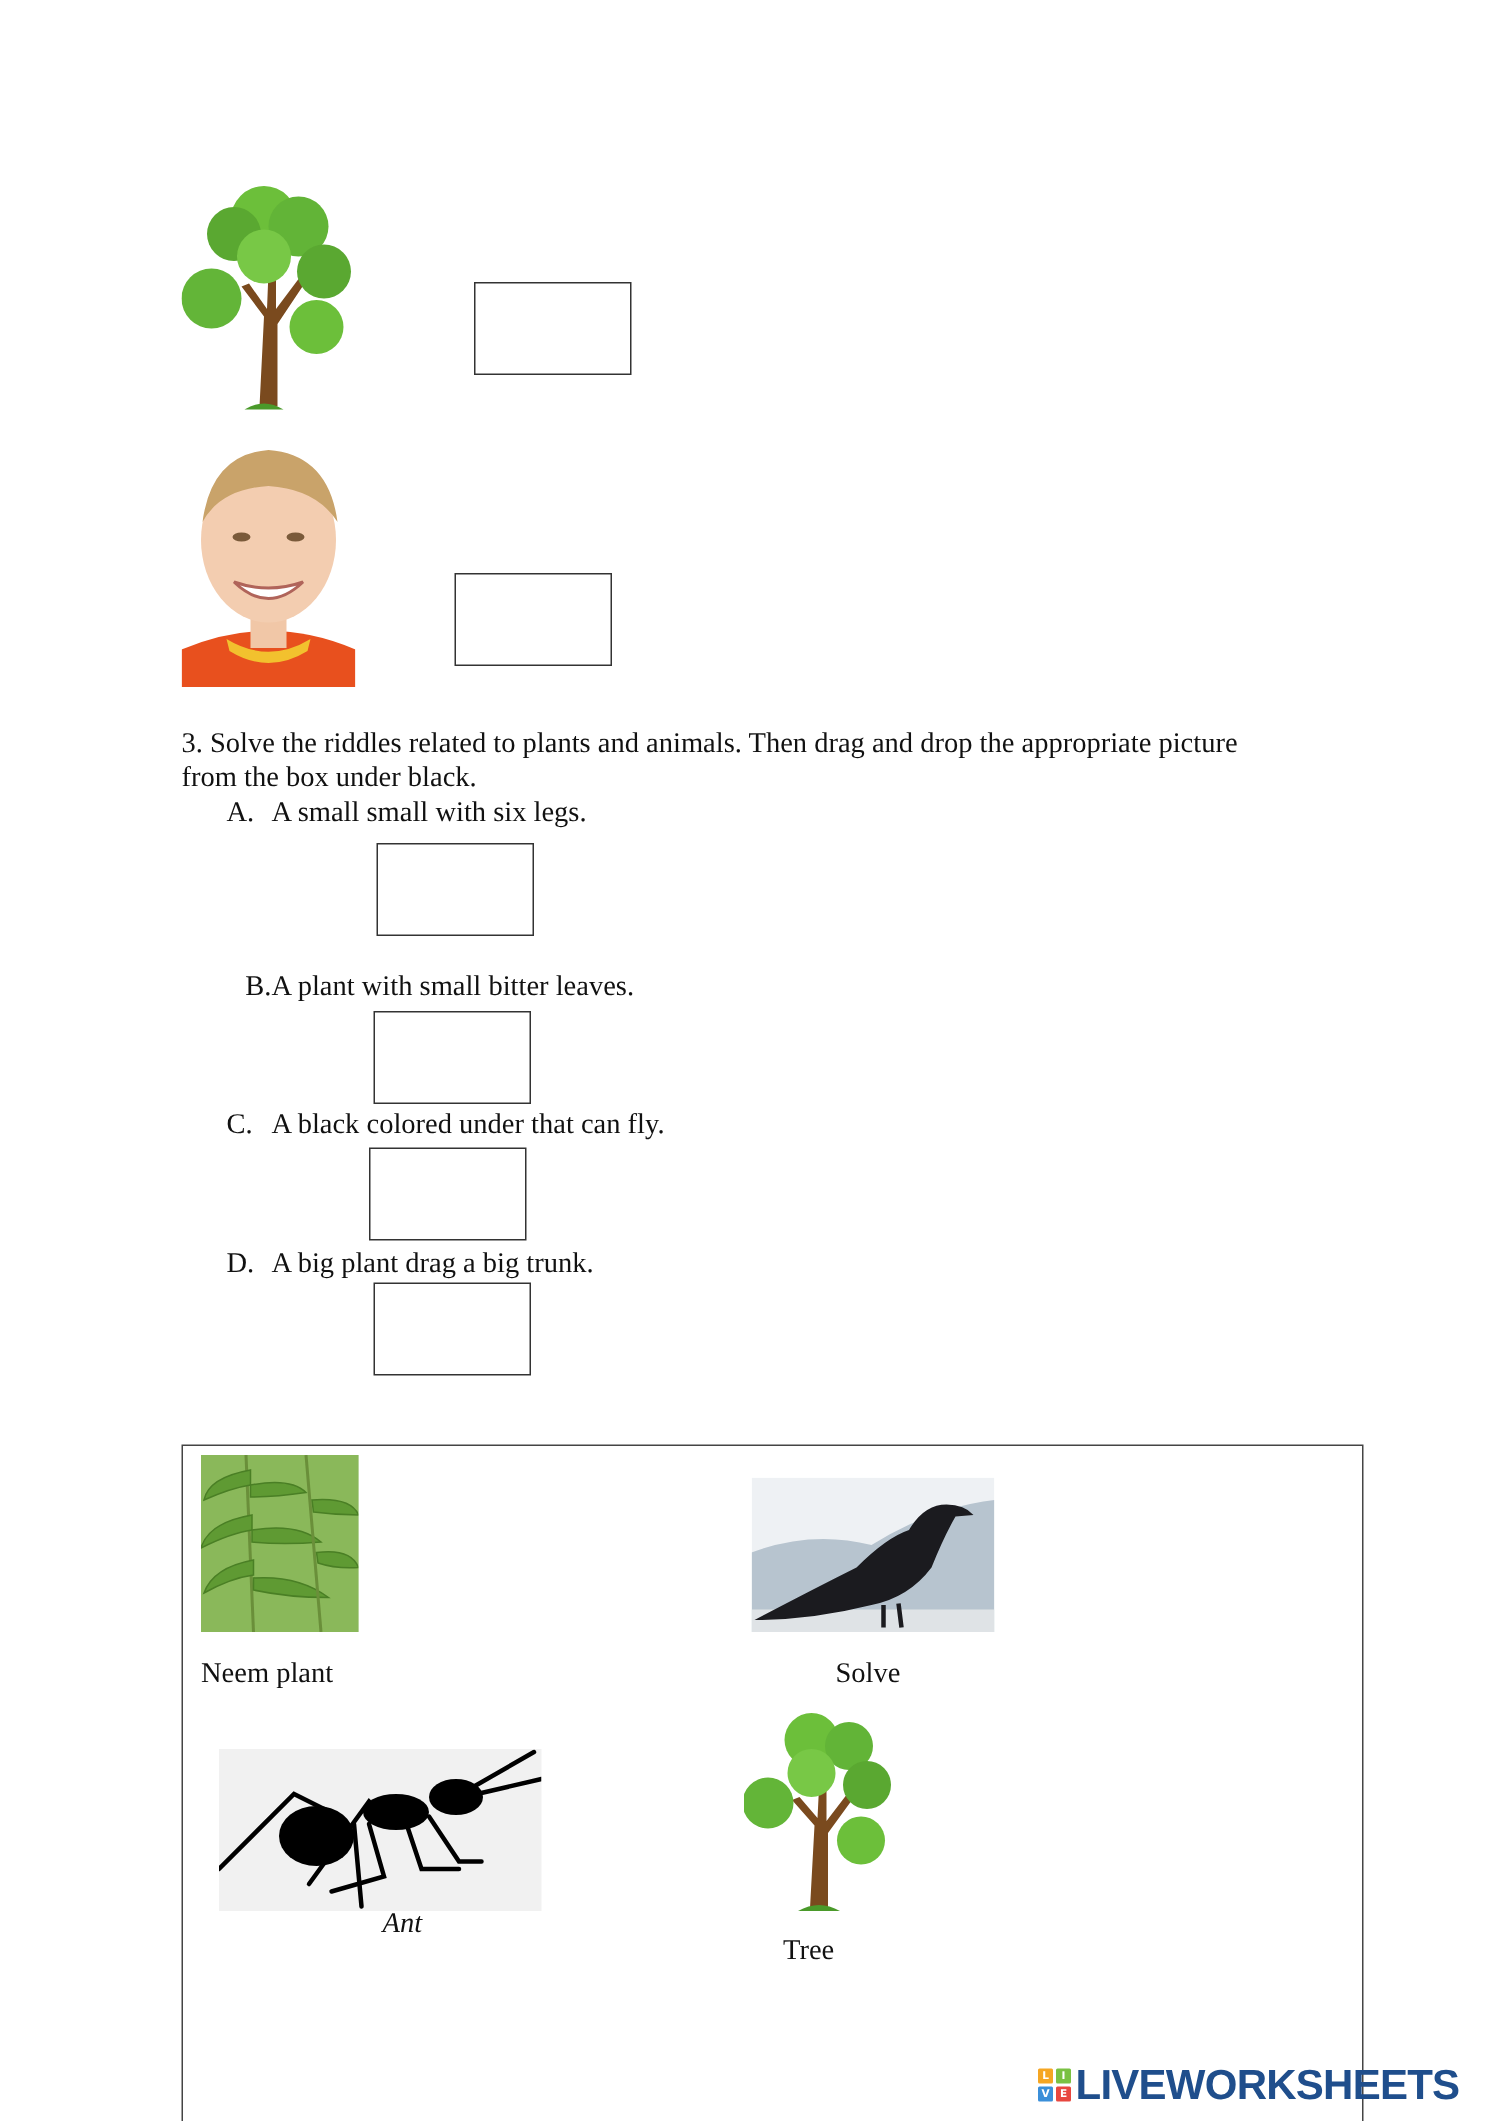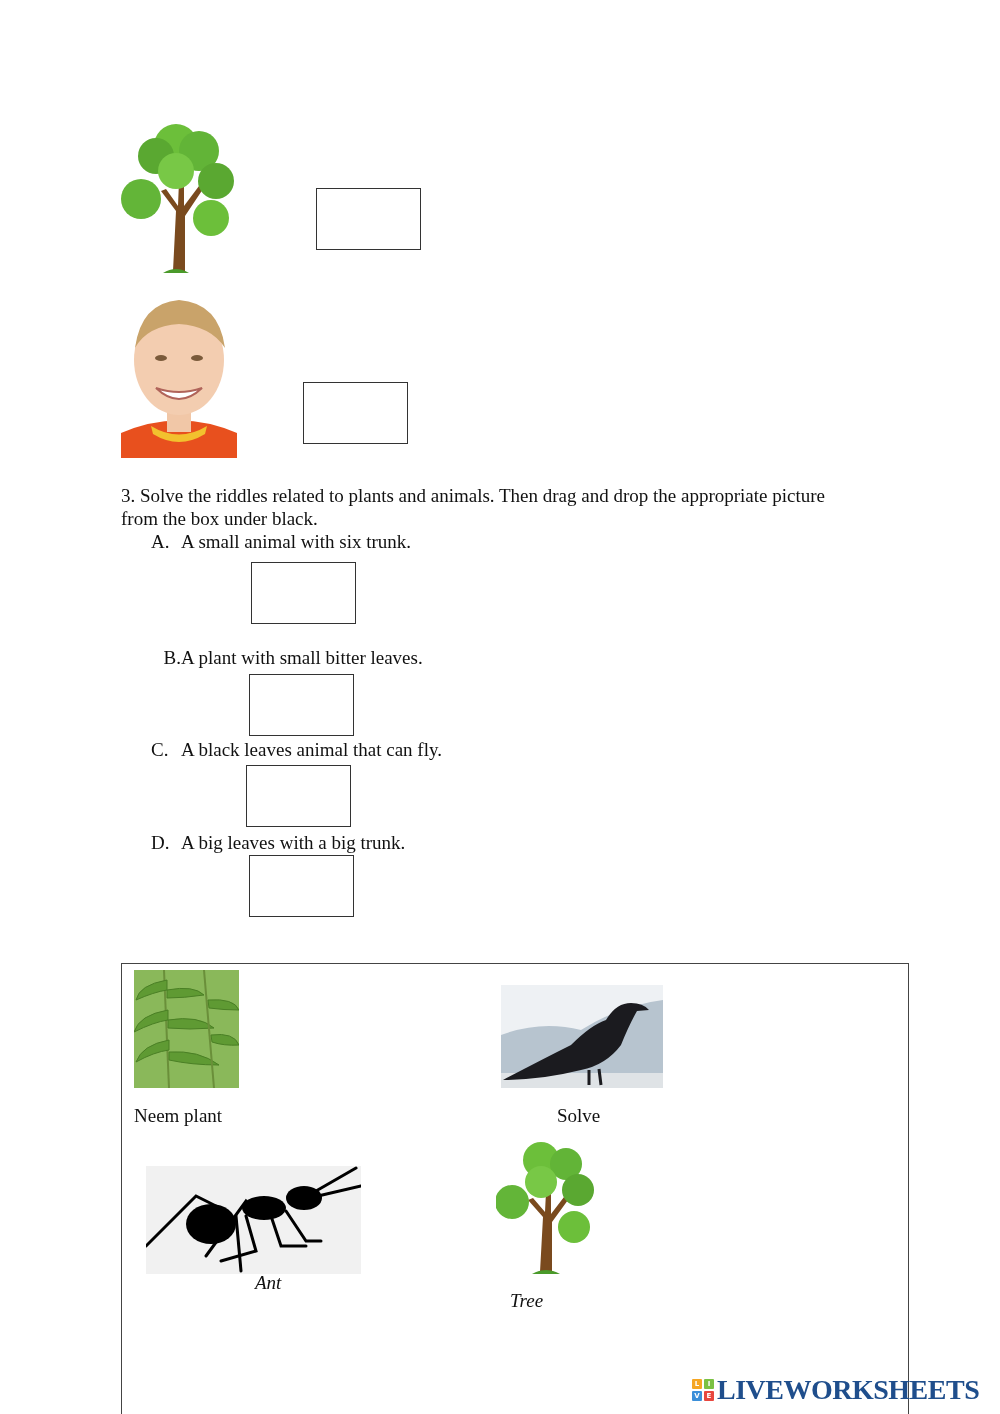--- a/index.html
+++ b/index.html
@@ -9,21 +9,21 @@
   .dropbox { position:absolute; border:1px solid #333; background:#fff; box-sizing:border-box; }
   .txt { position:absolute; font-size:19px; line-height:23px; white-space:nowrap; }
   .opt-letter { display:inline-block; width:30px; }
   .bank { position:absolute; left:121px; top:963px; width:788px; height:500px;
           border:1px solid #444; box-sizing:border-box; }
   .label { position:absolute; font-size:19px; }
   .logo { position:absolute; left:692px; top:1374px; display:flex; align-items:center; }
   .logo-grid { display:grid; grid-template-columns:10px 10px; grid-template-rows:10px 10px; gap:2px; margin-right:3px; }
   .logo-grid span { font-family:"DejaVu Sans", sans-serif; font-size:7px; color:#fff; font-weight:bold;
                     display:flex; align-items:center; justify-content:center; border-radius:1px; }
-  .logo-text { font-family:Liberation Serif, serif; font-weight:bold; font-size:28px; color:#1f4e8c; letter-spacing:-0.5px;text-align:center; }
+  .logo-text { font-family:Liberation Sans, sans-serif; font-weight:bold; font-size:28px; color:#1f4e8c; letter-spacing:-0.5px;text-align:center; }
 </style>
 </head>
 <body>
 
 <div class="abs" style="left:121px;top:121px;width:115px;height:154px;">
   <svg width="115" height="154" viewBox="0 0 115 154">
     <path d="M52 150 L55 90 L40 70 L45 68 L57 85 L58 60 L63 60 L63 85 L78 65 L82 68 L64 95 L64 150 Z" fill="#7a4a1e"></path>
     <circle cx="55" cy="25" r="22" fill="#6cbf3a"></circle>
       <circle cx="35" cy="35" r="18" fill="#5aa831"></circle>
     <circle cx="78" cy="30" r="20" fill="#62b437"></circle>
@@ -48,36 +48,36 @@
       <ellipse cx="76" cy="60" rx="6" ry="3" fill="#7a5a3a"></ellipse>
     <path d="M35 90 Q58 112 81 90 Q58 98 35 90 Z" fill="#fff" stroke="#b0645a" stroke-width="2"></path>
   </svg>
 </div>
 <div class="dropbox" style="left:303px;top:382px;width:105px;height:62px;"></div>
 
 <div class="txt" style="left:121px;top:484px;"> 3. Solve the riddles related to plants and animals. Then drag and drop the appropriate picture</div>
 <div class="txt" style="left:121px;top:507px;">from the box under black.</div>
 
 <div class="txt" style="left:151px;top:530px;">
-  <span class="opt-letter">A.</span><span>A small animal with six trunk.</span>
+  <span class="opt-letter">A.</span><span>A small small with six legs.</span>
 </div>
 <div class="dropbox" style="left:251px;top:562px;width:105px;height:62px;"></div>
 
 <div class="txt" style="left:151px;top:646px;text-align:right;">
   <span class="opt-letter">B.</span><span>A plant with small bitter leaves.</span>
 </div>
 <div class="dropbox" style="left:249px;top:674px;width:105px;height:62px;"></div>
 
 <div class="txt" style="left:151px;top:738px;">
-  <span class="opt-letter">C.</span><span>A black leaves animal that can fly.</span>
+  <span class="opt-letter">C.</span><span>A black colored under that can fly.</span>
 </div>
 <div class="dropbox" style="left:246px;top:765px;width:105px;height:62px;"></div>
 
 <div class="txt" style="left:151px;top:831px;">
-  <span class="opt-letter">D.</span><span>A big leaves with a big trunk.</span>
+  <span class="opt-letter">D.</span><span>A big plant drag a big trunk.</span>
 </div>
 <div class="dropbox" style="left:249px;top:855px;width:105px;height:62px;"></div>
 
 <div class="bank">
 
   <div class="abs" style="left:12px;top:6px;width:105px;height:118px;background:#7fae4e;overflow:hidden;">
     <svg width="105" height="118" viewBox="0 0 105 118">
       <rect width="105" height="118" fill="#8ab85a"></rect>
       <g fill="#5f9a33" stroke="#4a7f25" stroke-width="1">
         <path d="M30 0 L35 118" stroke="#6a8f3a" stroke-width="2" fill="none"></path>
@@ -130,21 +130,21 @@
       <path d="M44 130 L47 75 L32 58 L37 56 L49 70 L50 50 L55 50 L55 72 L68 55 L72 58 L56 80 L56 130 Z" fill="#7a4a1e"></path>
       <circle cx="45" cy="18" r="18" fill="#6cbf3a"></circle>
         <circle cx="70" cy="22" r="16" fill="#62b437"></circle>
       <circle cx="82" cy="48" r="16" fill="#5aa831"></circle>
         <circle cx="16" cy="60" r="17" fill="#63b538"></circle>
       <circle cx="78" cy="85" r="16" fill="#6cbf3a"></circle>
         <circle cx="45" cy="40" r="16" fill="#78c846"></circle>
       <path d="M36 132 Q50 124 64 132 Z" fill="#4a9a2a"></path>
     </svg>
   </div>
-  <div class="label" style="left:388px;top:326px;font-style:italic;">Tree</div>
+  <div class="label" style="left:400px;top:326px;">Tree</div>
 </div>
 
 <div class="logo">
   <div class="logo-grid">
     <span style="background:#f5a623">L</span>
     <span style="background:#7ac143">I</span>
     <span style="background:#3b8fd9">V</span>
     <span style="background:#e8473f">E</span>
   </div>
   <span class="logo-text">LIVEWORKSHEETS</span>

